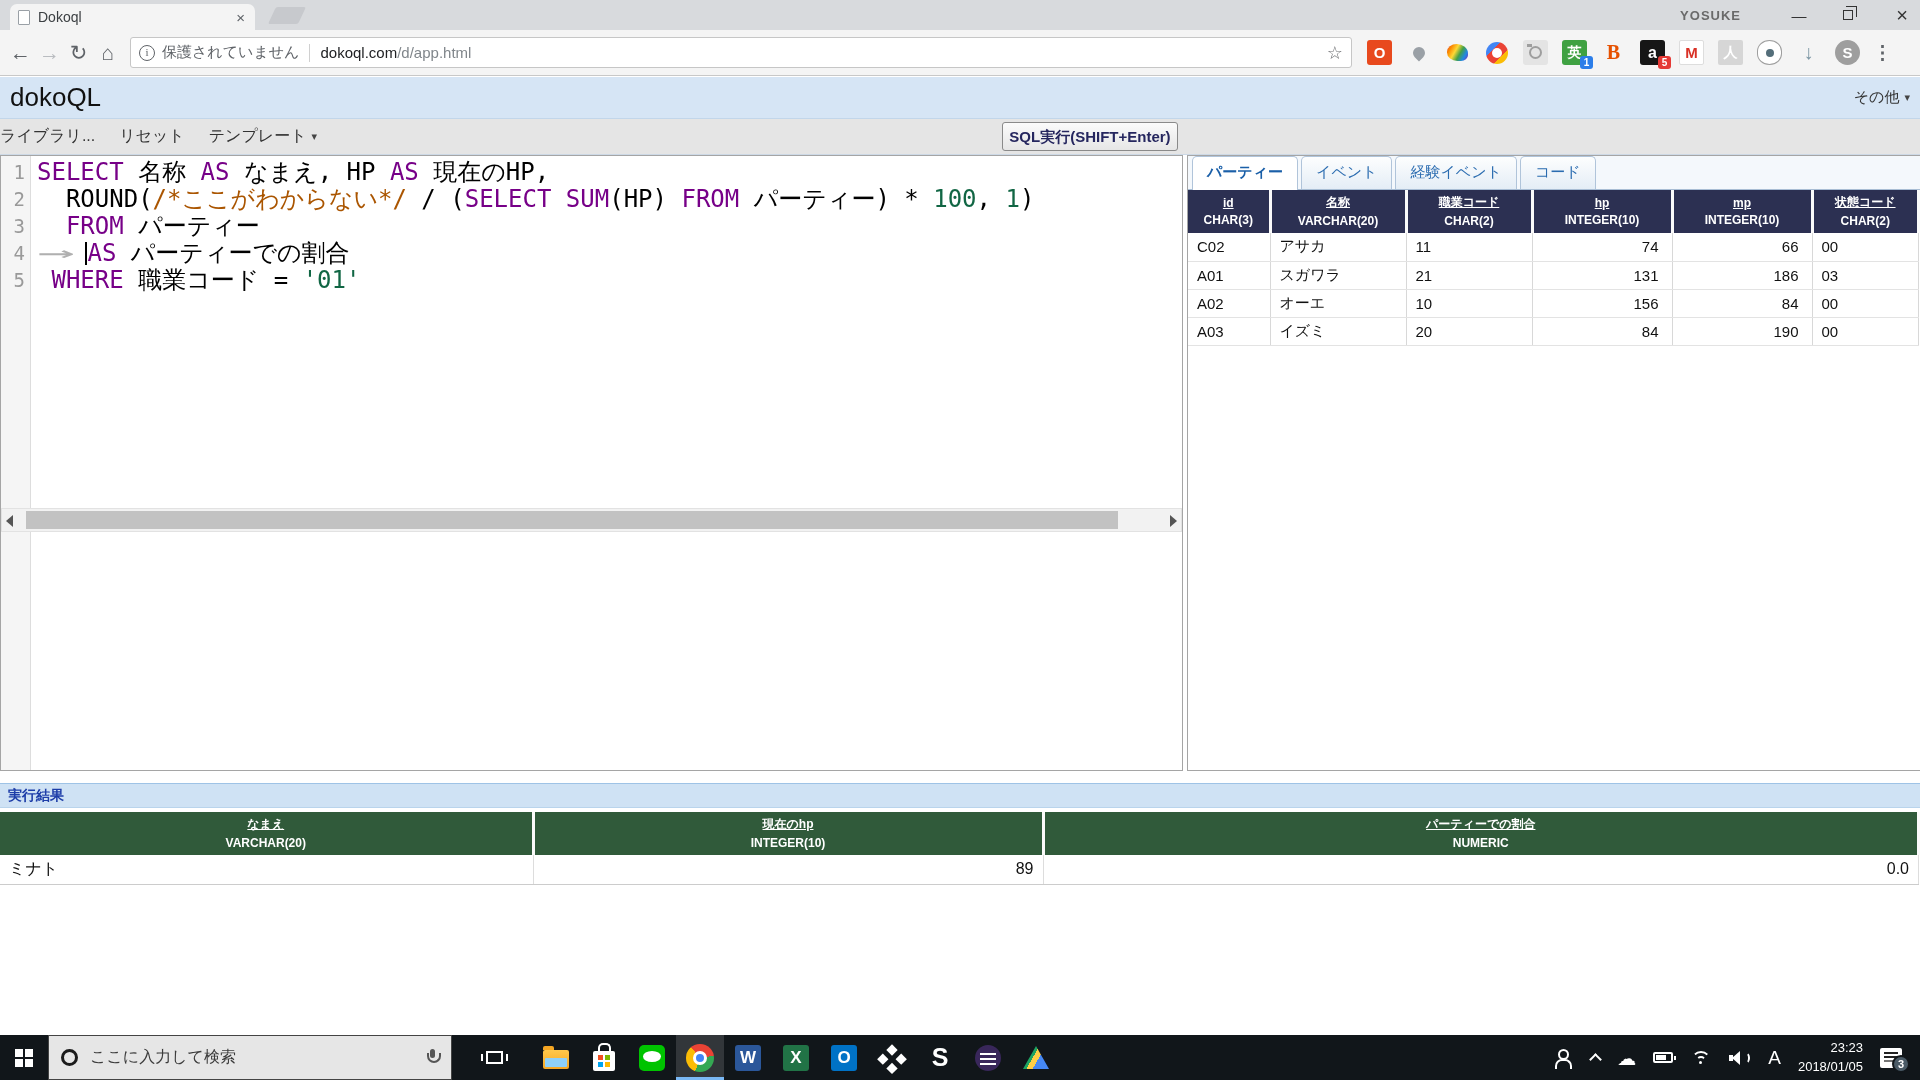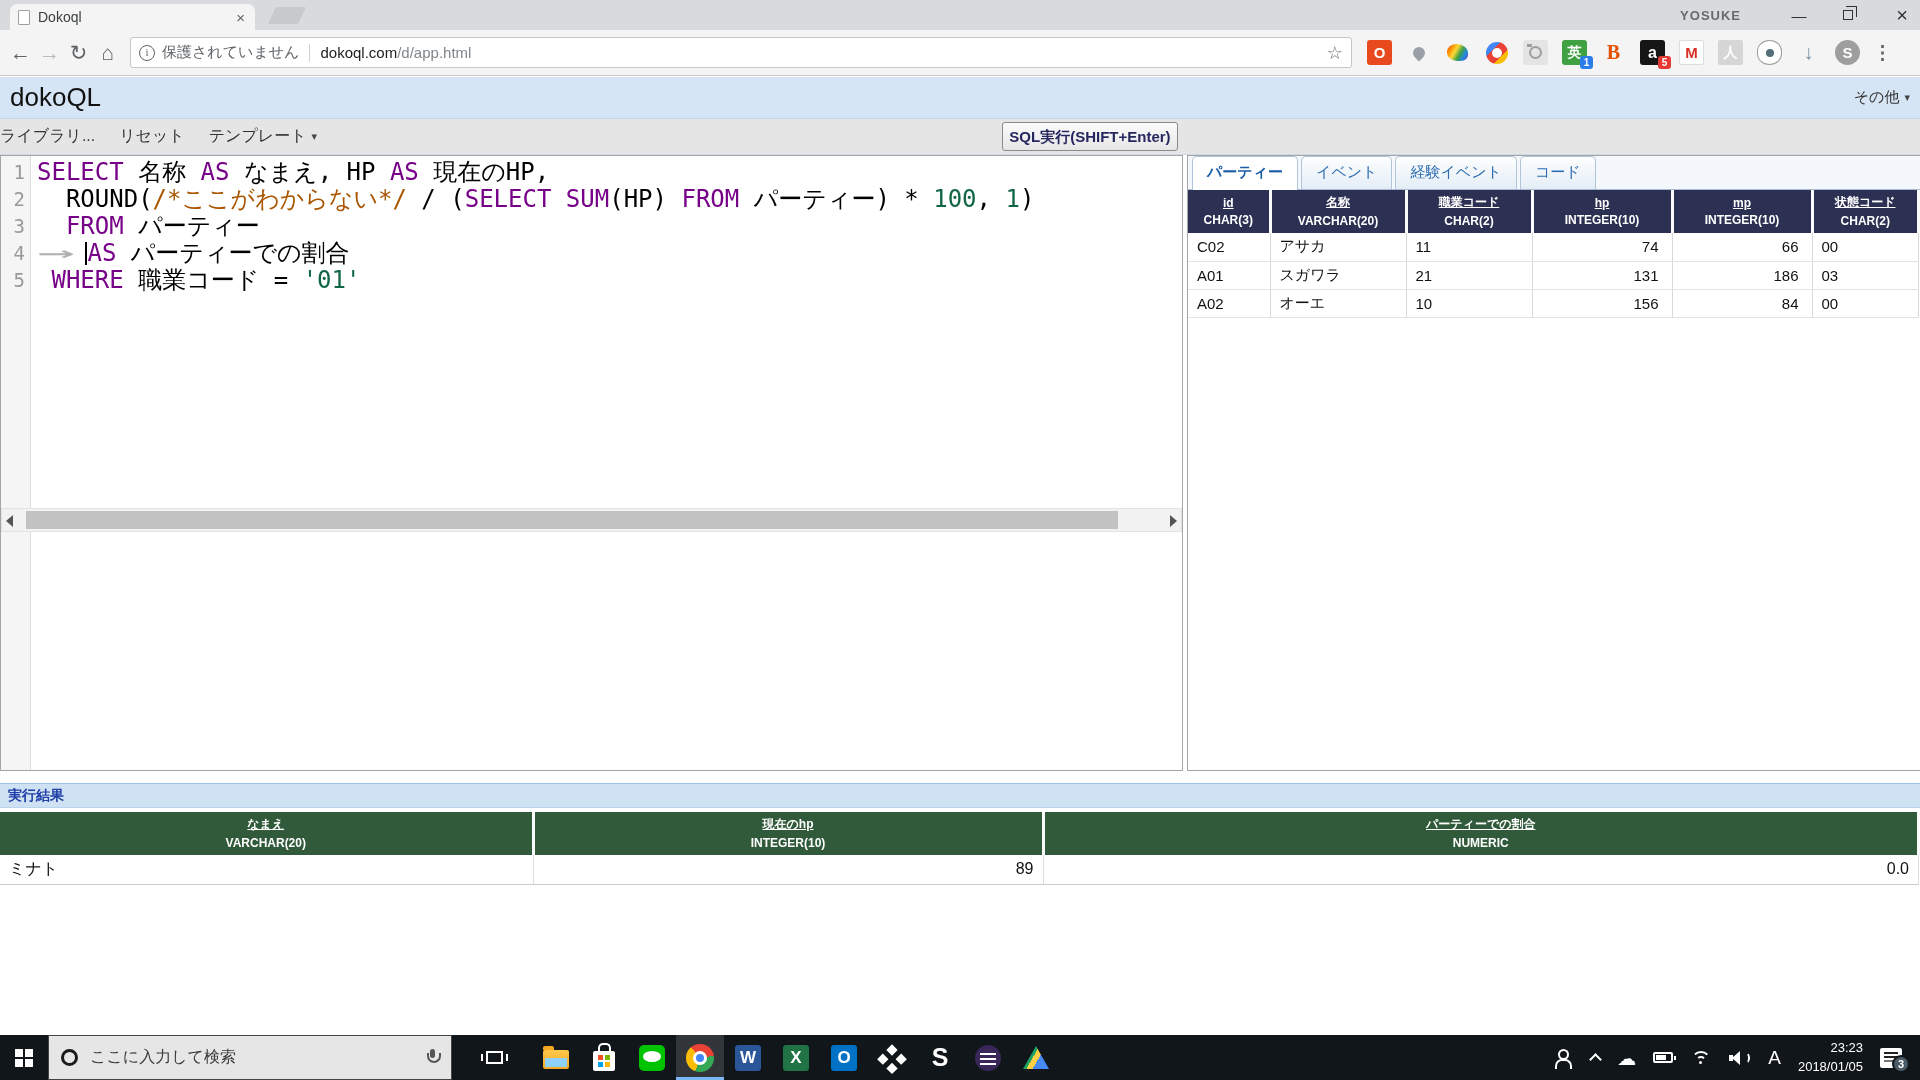--- a/index.html
+++ b/index.html
@@ -399,20 +399,28 @@
               <td>03</td>
             </tr>
             <tr>
               <td>A02</td>
               <td>オーエ</td>
               <td>10</td>
               <td>156</td>
               <td>84</td>
               <td>00</td>
             </tr>
+            <tr>
+              <td>A03</td>
+              <td>イズミ</td>
+              <td>20</td>
+              <td>84</td>
+              <td>190</td>
+              <td>00</td>
+            </tr>
           </tbody>
         </table>
     </div>
   </div>
 
   <div class="bottom">
     <div class="result-bar">実行結果</div>
     <div class="result-table-wrap">
       <table class="result-table">
         <colgroup>

